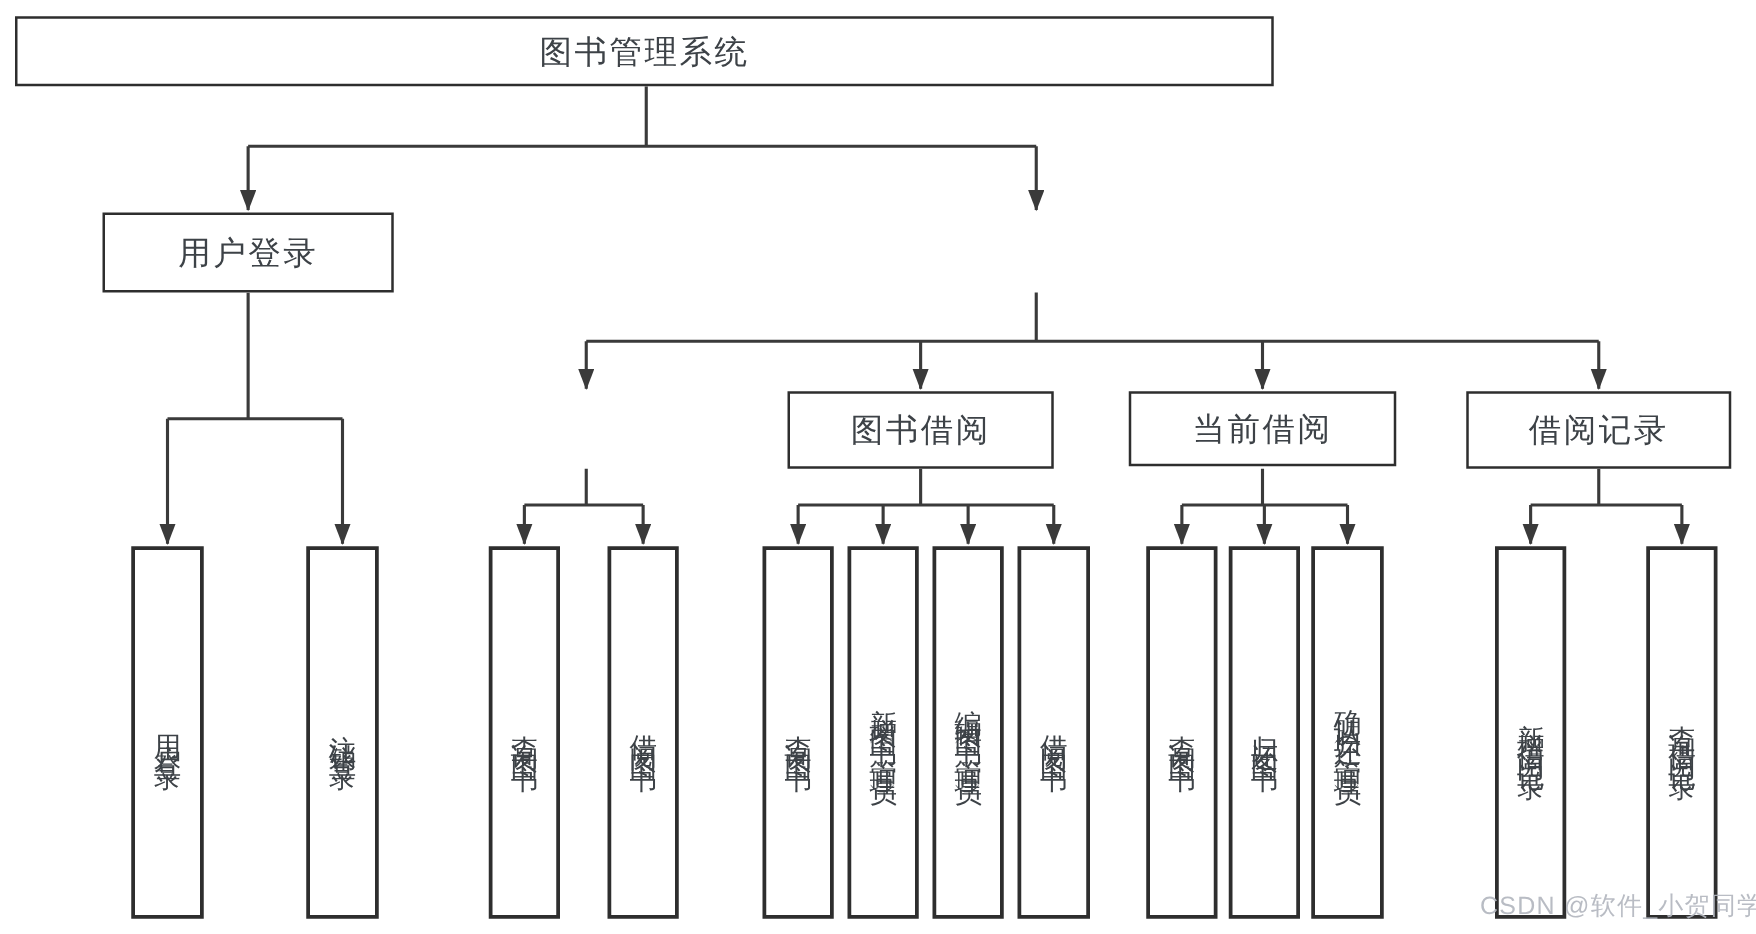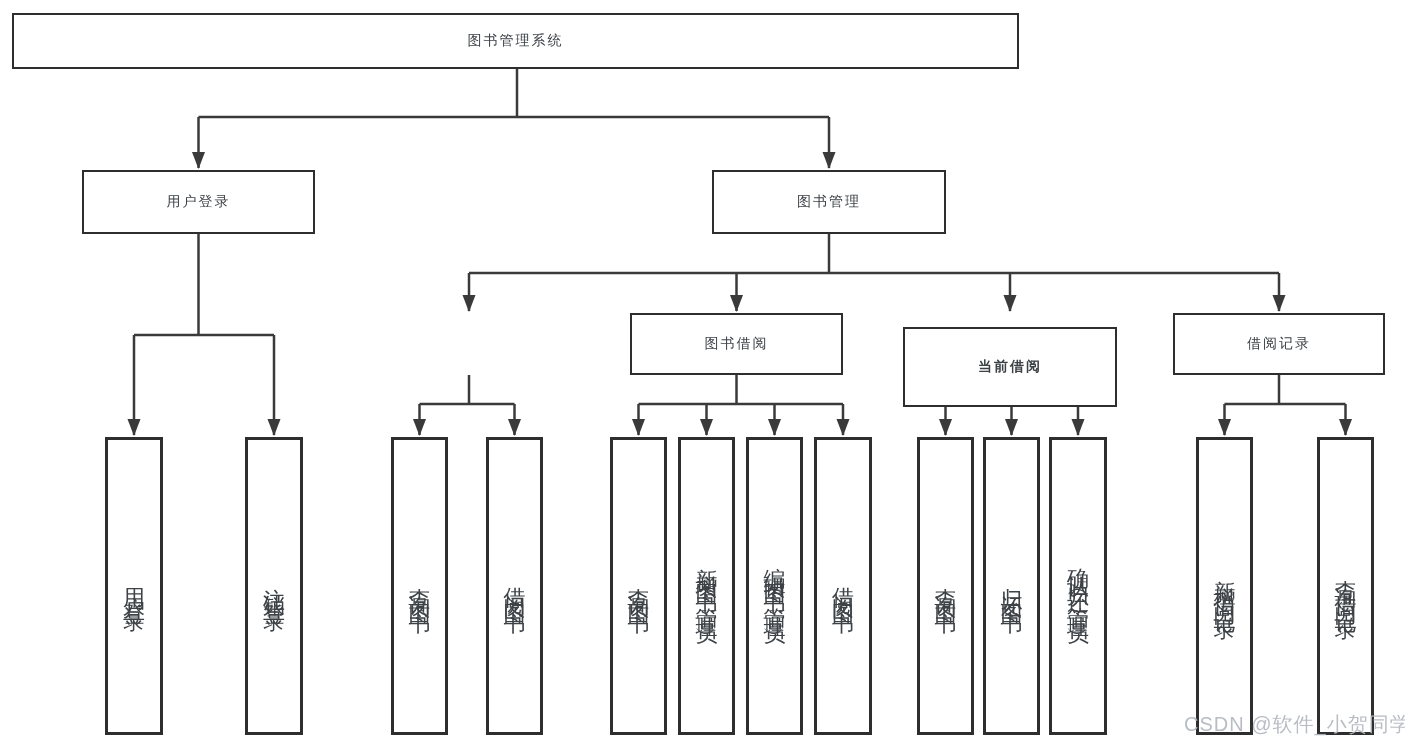--- a/index.html
+++ b/index.html
@@ -26,21 +26,21 @@
     box-sizing: border-box;
     background: #ffffff;
     border: 2px solid #2e2e2e;
     display: flex;
     align-items: center;
     justify-content: center;
     color: #3d4247;
     z-index: 1;
   }
   .h-node {
-    font-size: 14px;
+    font-size: 26px;
     letter-spacing: 2px;
     text-align: center;
     white-space: nowrap;
   }
   .leaf {
     border-width: 3px;
     font-size: 22px;
   }
   .leaf .vtext {
     writing-mode: vertical-rl;
@@ -112,24 +112,23 @@
       <path d="M1279,375 V404"></path>
       <path d="M1224.5,404 H1345.5"></path>
       <path d="M1224.5,404 V435" marker-end="url(#arrow)"></path>
       <path d="M1345.5,404 V435" marker-end="url(#arrow)"></path>
     </g>
   </svg>
 
   <div class="node h-node" style="left:12px; top:13px; width:1007px; height:56px;">图书管理系统</div>
 
   <div class="node h-node" style="left:82px; top:170px; width:233px; height:64px;">用户登录</div>
-  <div class="node h-node" style="left:712px; top:170px; width:234px; height:64px;">图书管理</div>
 
   <div class="node h-node" style="left:630px; top:313px; width:213px; height:62px;font-family:Liberation Mono, monospace;">图书借阅</div>
-  <div class="node h-node" style="left:903px; top:327px; width:214px; height:80px;font-weight:bold;">当前借阅</div>
+  <div class="node h-node" style="left:903px; top:313px; width:214px; height:60px;">当前借阅</div>
   <div class="node h-node" style="left:1173px; top:313px; width:212px; height:62px;">借阅记录</div>
 
   <div class="node leaf" style="left:105px; top:437px; width:58px; height:298px;">
     <span class="vtext">用户登录</span>
   </div>
   <div class="node leaf" style="left:245px; top:437px; width:58px; height:298px;">
     <span class="vtext">注销登录</span>
   </div>
 
   <div class="node leaf" style="left:391px; top:437px; width:57px; height:298px;">

